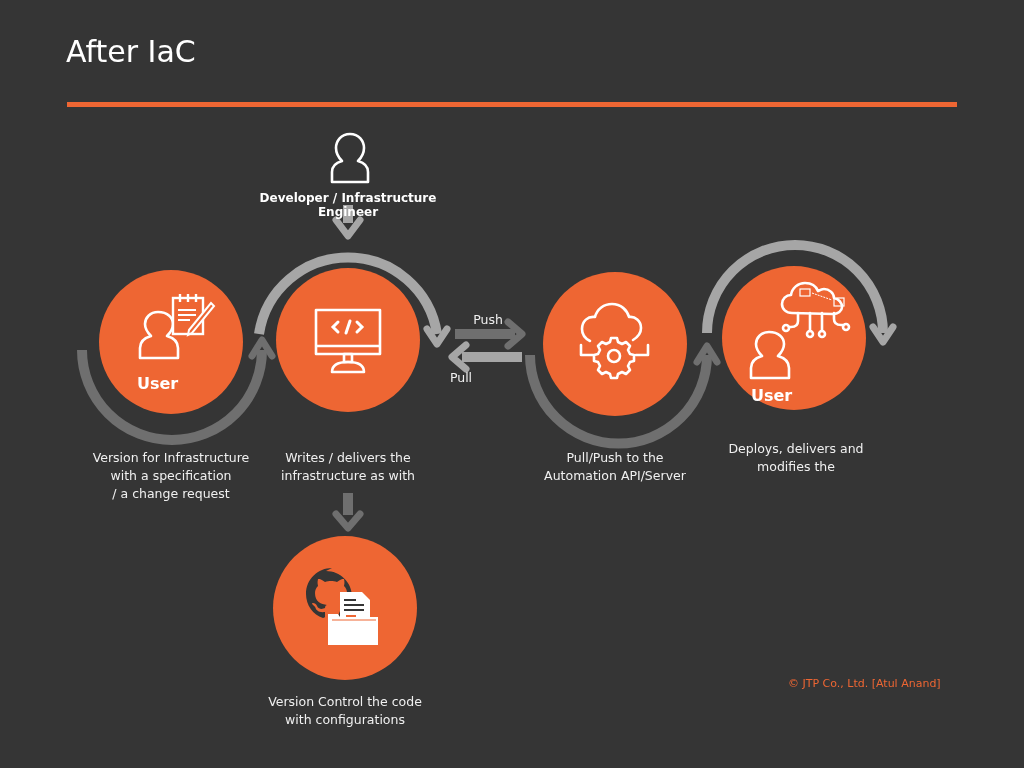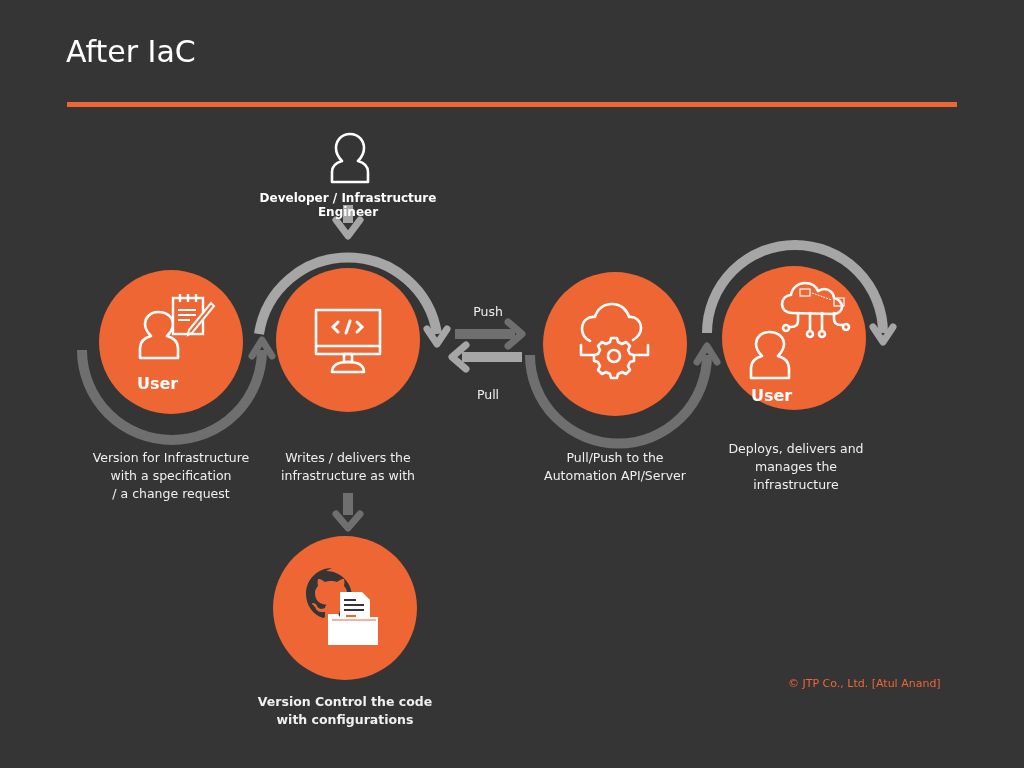--- a/index.html
+++ b/index.html
@@ -124,39 +124,38 @@
     <path d="M328 614 h10 l2 3 h38 v28 h-50 z" fill="#ffffff"></path>
     <path d="M332 620 h44" stroke="#ee6633" stroke-width="1"></path>
   </g>
 </svg>
 
 <div class="abs small-label" style="left:238px; top:191px; width:220px; font-size:12px;">Developer / Infrastructure Engineer</div>
 
 <div class="abs small-label" style="left:137px; top:374px; width:40px;">User</div>
 <div class="abs small-label" style="left:751px; top:386px; width:40px;">User</div>
 
-<div class="abs caption" style="left:468px; top:303px; width:40px;">Push</div>
-<div class="abs caption" style="left:468px; top:369px; width:40px;margin-top:17px;">Pull</div>
+<div class="abs caption" style="left:468px; top:311px; width:40px;">Push</div>
+<div class="abs caption" style="left:441px; top:369px; width:40px;">Pull</div>
 
 <div class="abs caption" style="left:76px; top:449px; width:190px;">
   <div>Version for Infrastructure</div>
   <div>with a specification</div>
   <div>/ a change request</div>
 </div>
 <div class="abs caption" style="left:258px; top:449px; width:180px;">
   <div>Writes / delivers the</div>
   <div>infrastructure as with</div>
 </div>
 <div class="abs caption" style="left:530px; top:449px; width:170px;">
   <div>Pull/Push to the</div>
   <div>Automation API/Server</div>
 </div>
 <div class="abs caption" style="left:706px; top:440px; width:180px;">
   <div>Deploys, delivers and</div>
-  <div>manages the</div>
-  <div>infrastructure</div>
+  <div>modifies the</div>
 </div>
-<div class="abs caption" style="left:250px; top:693px; width:190px;font-weight:bold;">
+<div class="abs caption" style="left:250px; top:693px; width:190px;">
   <div>Version Control the code</div>
   <div>with configurations</div>
 </div>
 
 <div class="abs footer" style="left:788px; top:677px;">© JTP Co., Ltd. [Atul Anand]</div>
 
 </body></html>

